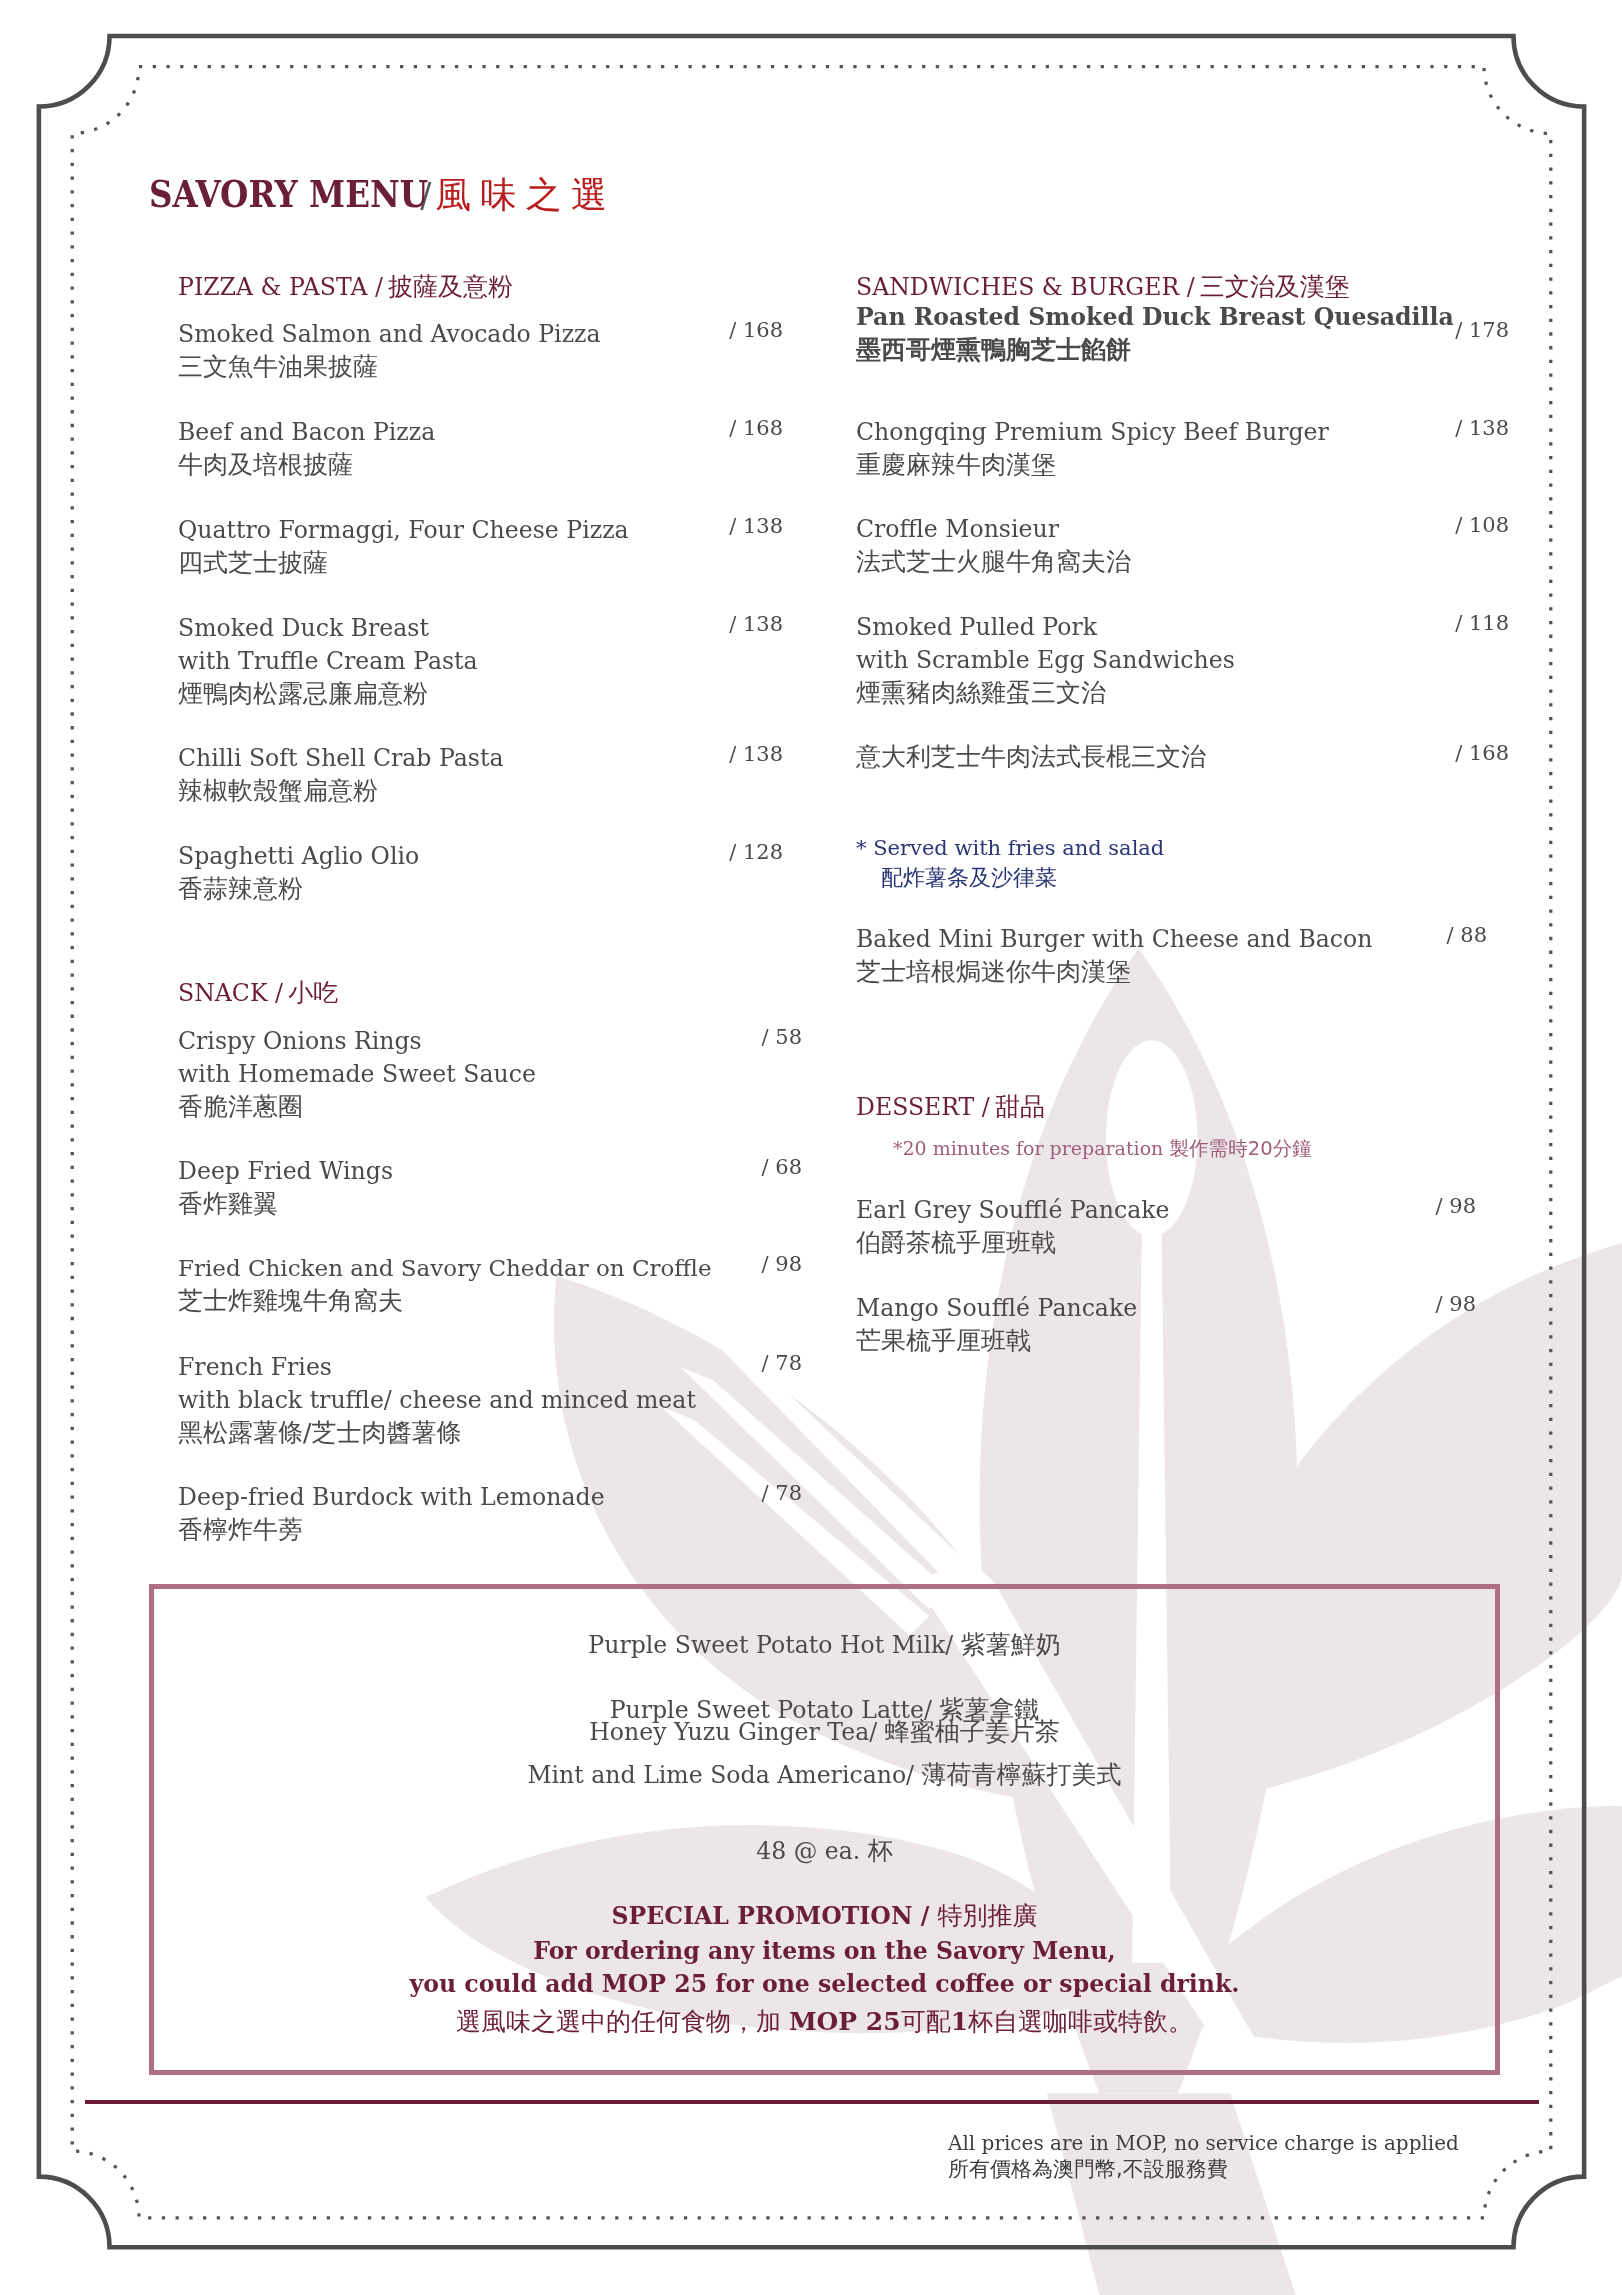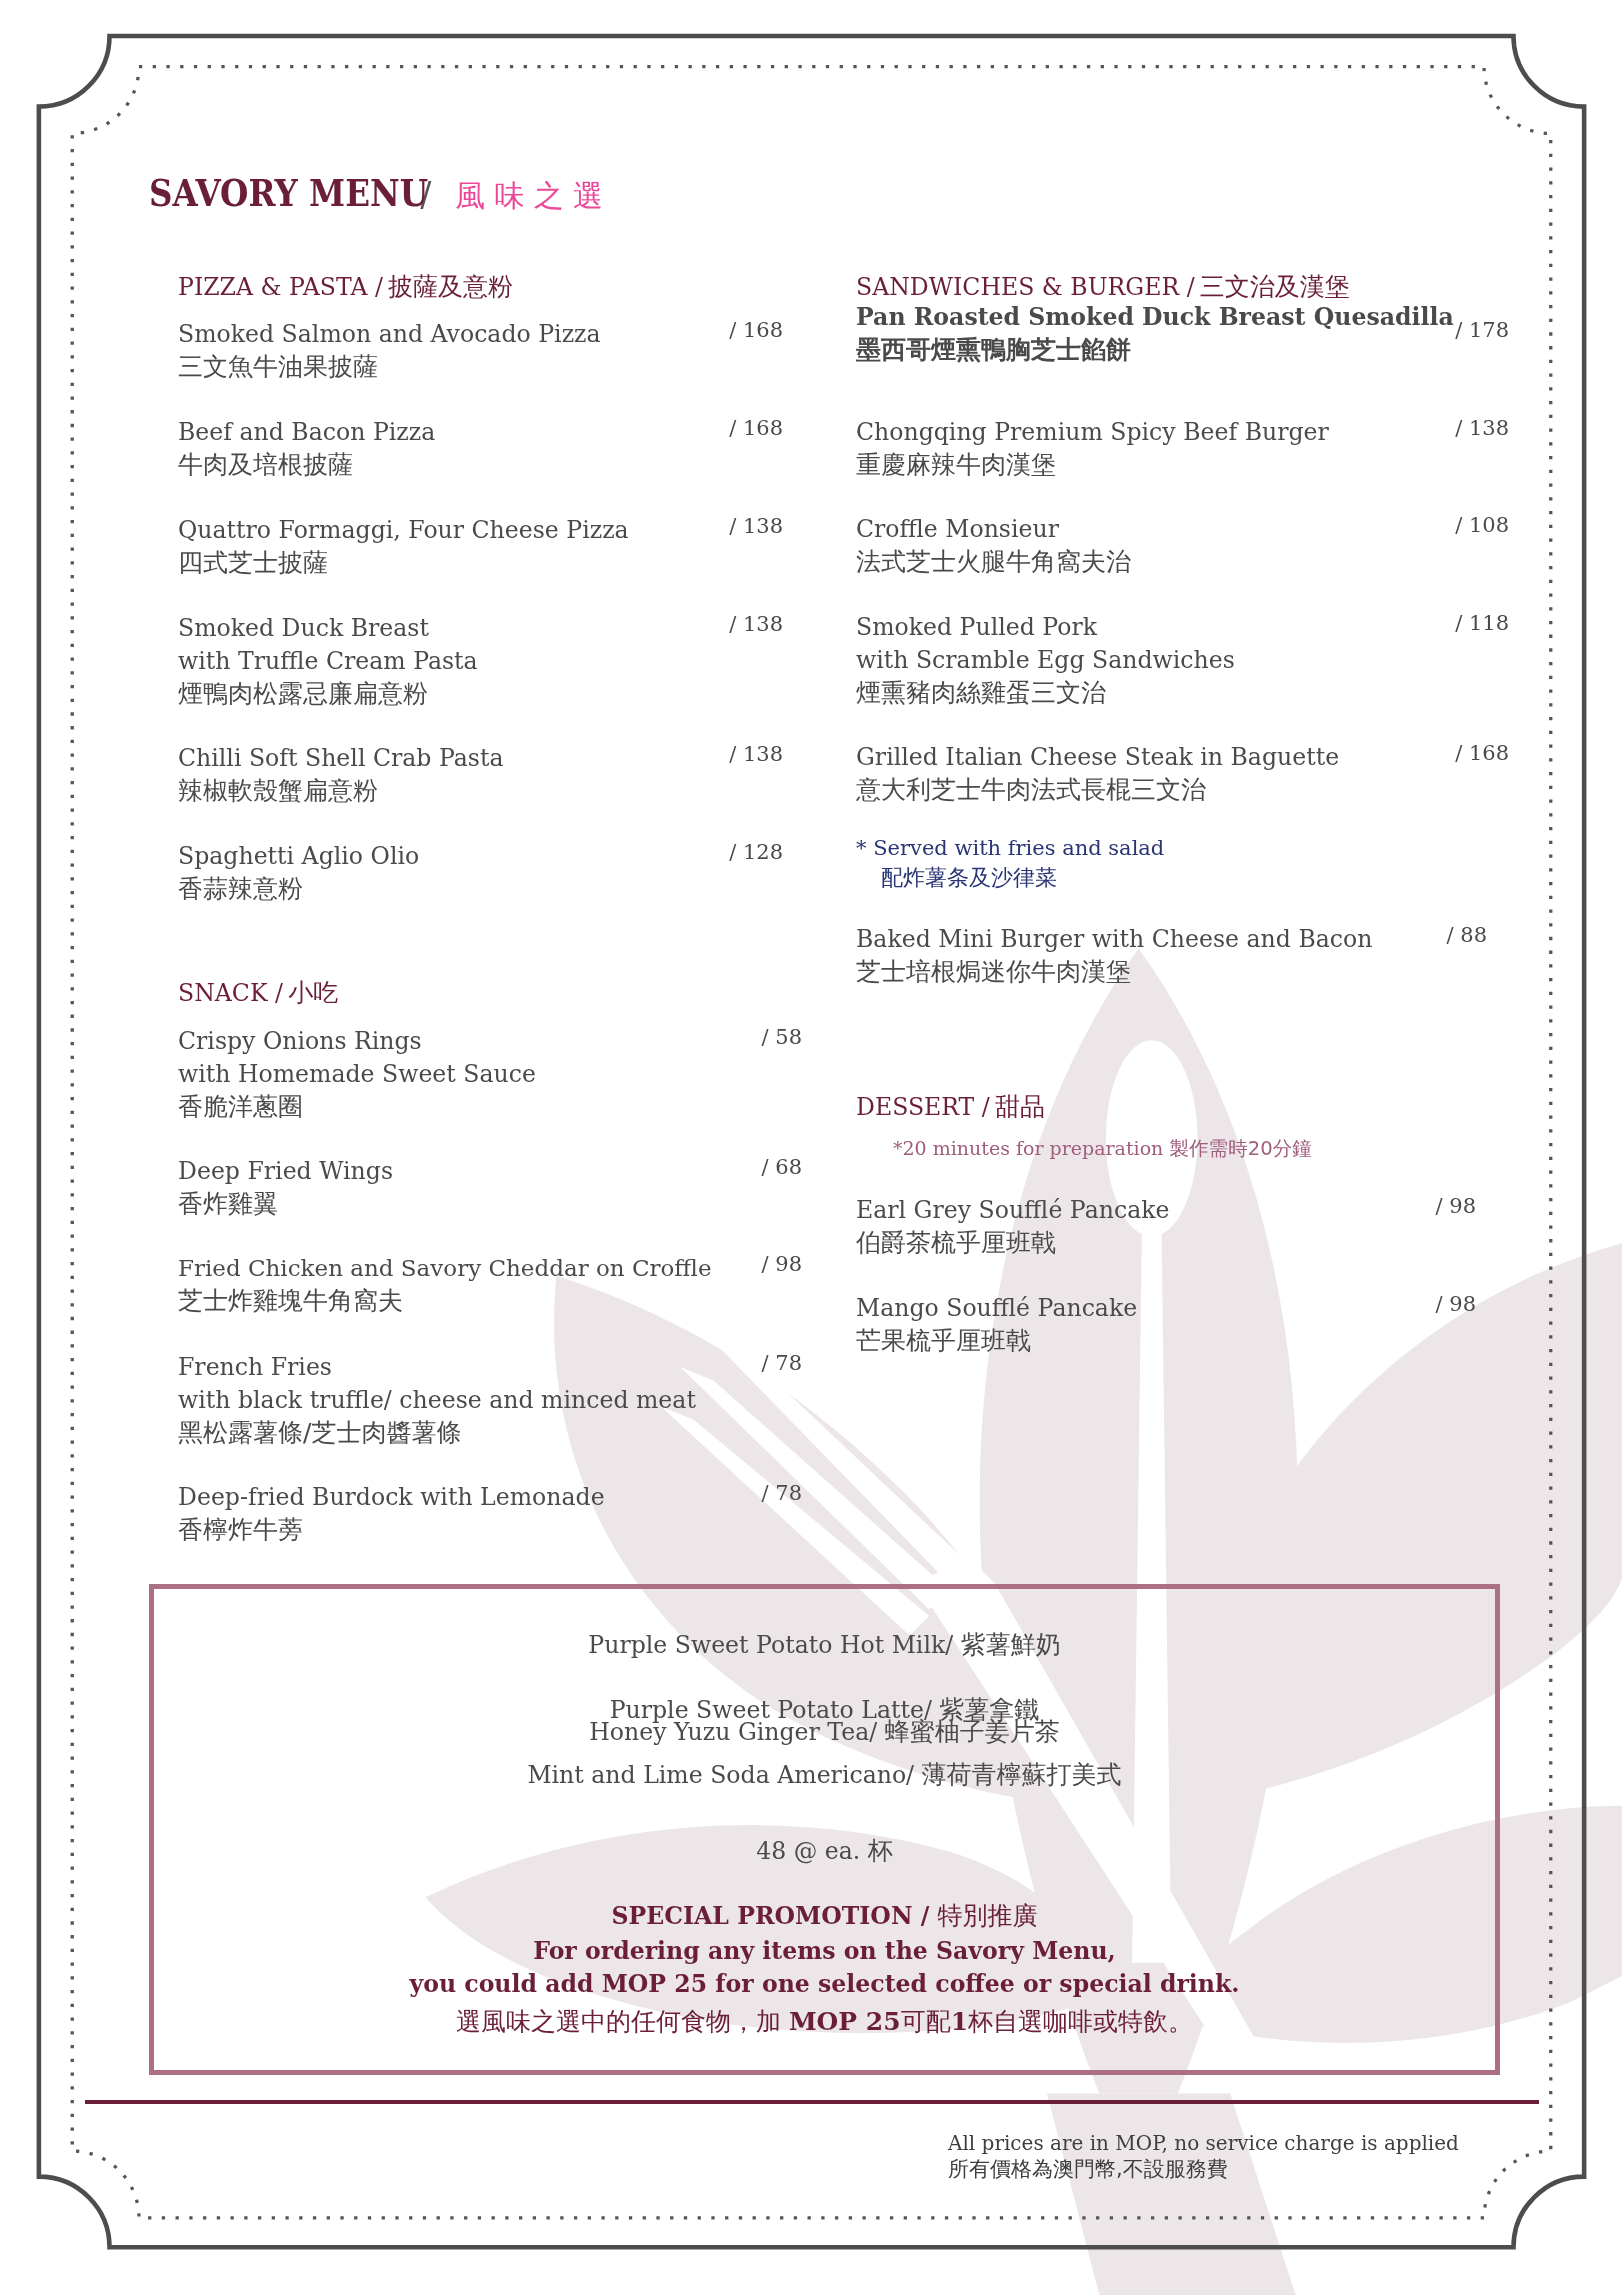--- a/index.html
+++ b/index.html
@@ -7,21 +7,21 @@
          font-family: "DejaVu Serif", "Liberation Serif", serif; color: #4a4a4c; }
   #watermark { position: absolute; left: 0; top: 0; width: 1623px; height: 2295px; z-index: 0; }
   #frame { position: absolute; left: 0; top: 0; width: 1623px; height: 2295px; z-index: 1; }
   .content { position: absolute; z-index: 2; }
 
   .page-title { left: 149px; top: 171px; white-space: nowrap; }
   .page-title .en { font-family: "DejaVu Serif", "Liberation Serif", serif; font-weight: bold;
                     font-size: 37px; color: #6b1f37; letter-spacing: 0px; transform: scaleX(0.88);
                     display: inline-block; transform-origin: left center; }
   .page-title .sep { font-family: "DejaVu Sans", sans-serif; font-size: 33px; color: #555; margin-left: -46px; }
-  .page-title .zh { font-family: "DejaVu Sans", sans-serif; font-size: 30px; color: #ec4899; letter-spacing: 9.2px; margin-left: 24px; }
+  .page-title .zh { font-family: "DejaVu Sans", sans-serif; font-size: 36px; color: #b91c1c; letter-spacing: 9.2px; margin-left: 4px; }
 
   .sec-head { white-space: nowrap; font-size: 23.6px; color: #6b1f37; font-family: "DejaVu Serif", "Liberation Serif", serif; }
   .sec-head .zh { font-family: "DejaVu Sans", sans-serif; font-size: 25px; margin-left: 5.2px; }
 
   .item { position: absolute; white-space: nowrap; }
   .item .en { font-size: 23.6px; line-height: 33px; color: #4a4a4c; display: block; }
   .item .zh { font-family: "DejaVu Sans", sans-serif; font-size: 25px; line-height: 31px; color: #4a4a4c; display: block; }
   .price { position: absolute; font-size: 21px; color: #4a4a4c; white-space: nowrap; text-align: right; }
 
   .note-blue { white-space: nowrap; color: #2a3575; font-size: 21px; line-height: 29px; }
@@ -184,21 +184,20 @@
 <div class="content price" style="right:114px; top:513px;">/ 108</div>
 
 <div class="content item" style="left:856px; top:611px;">
   <span class="en">Smoked Pulled Pork</span>
   <span class="en">with Scramble Egg Sandwiches</span>
   <span class="zh">煙熏豬肉絲雞蛋三文治</span>
 </div>
 <div class="content price" style="right:114px; top:611px;">/ 118</div>
 
 <div class="content item" style="left:856px; top:741px;">
-  <span class="en">Grilled Italian Cheese Steak in Baguette</span>
   <span class="zh">意大利芝士牛肉法式長棍三文治</span>
 </div>
 <div class="content price" style="right:114px; top:741px;">/ 168</div>
 
 <div class="content note-blue" style="left:856px; top:834px;">
   <span>* Served with fries and salad</span>
   <span class="zh">配炸薯条及沙律菜</span>
 </div>
 
 <div class="content item" style="left:856px; top:923px;">

